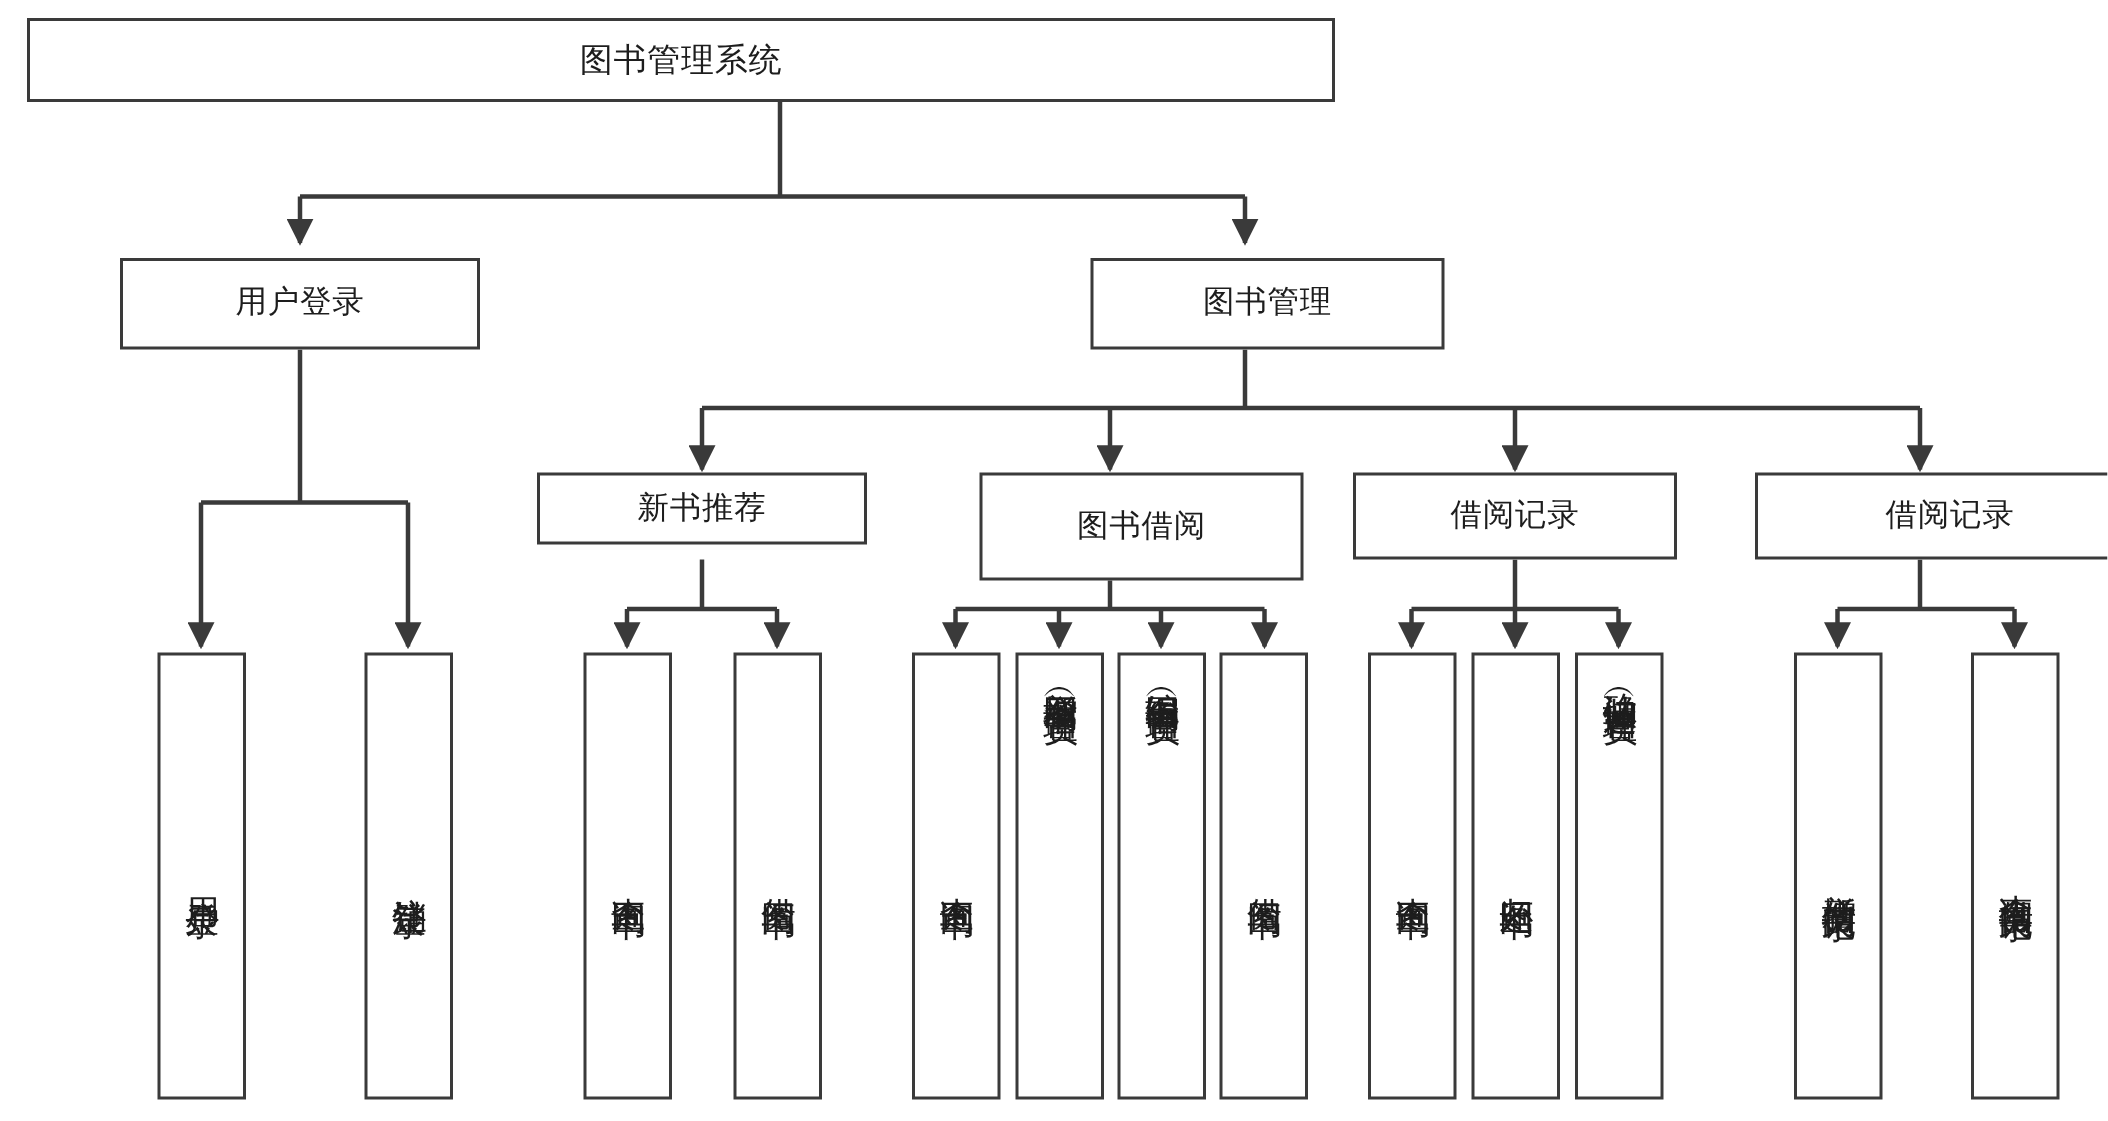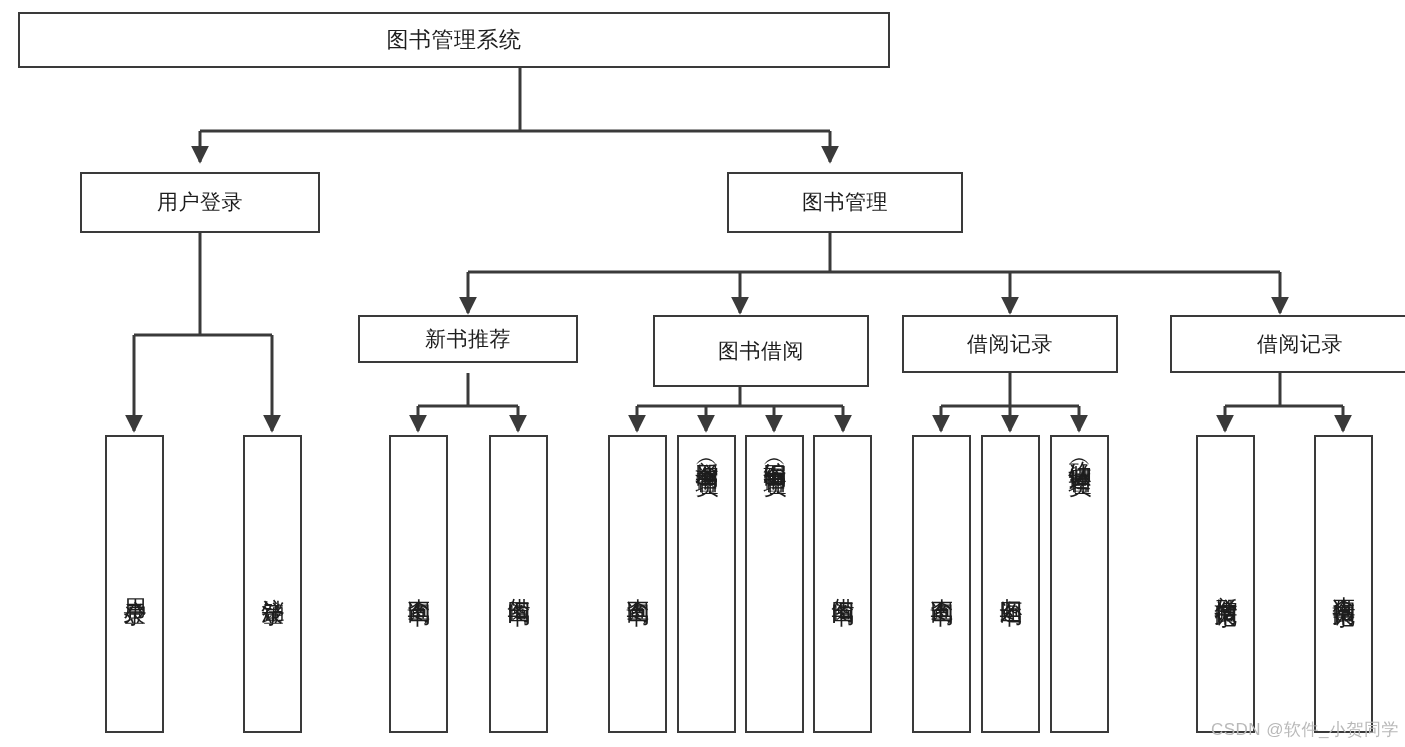--- a/index.html
+++ b/index.html
@@ -194,14 +194,13 @@
     <span class="node-label">确认归还（管理员）</span>
   </div>
 
   <div class="node vertical centered" style="left:1196px; top:435px; width:59px; height:298px;">
     <span class="node-label">新增借阅记录</span>
   </div>
   <div class="node vertical centered" style="left:1314px; top:435px; width:59px; height:298px;">
     <span class="node-label">查询借阅记录</span>
   </div>
 
-  <div id="watermark">CSDN @软件_小贺同学</div>
 </div>
 
 </body></html>

